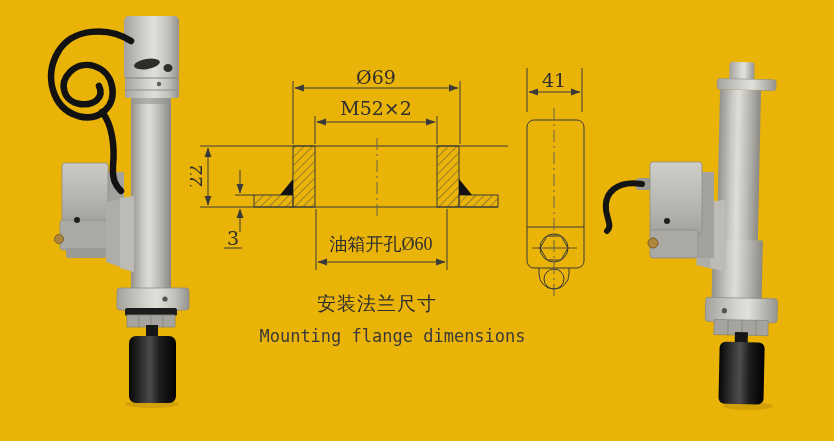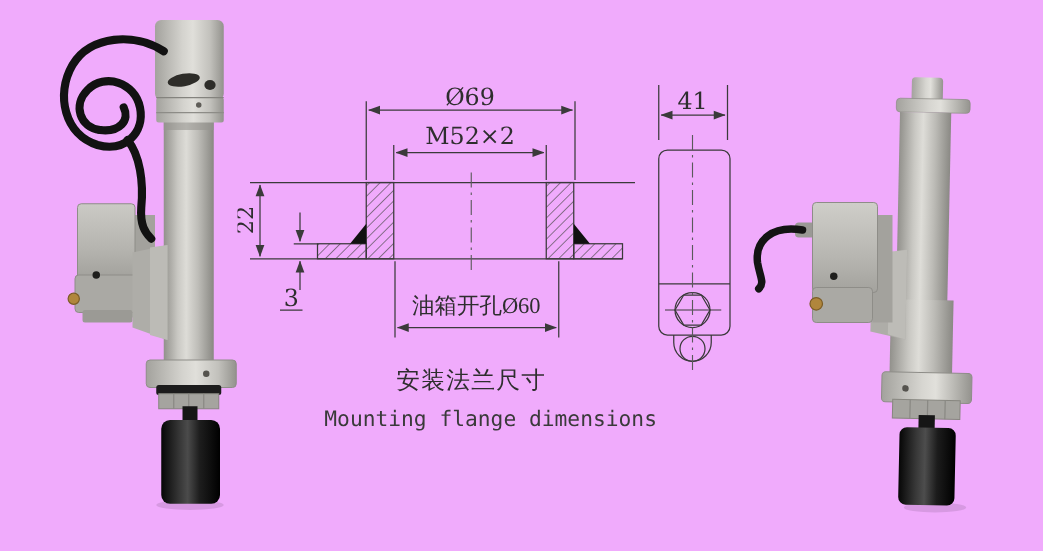--- a/index.html
+++ b/index.html
@@ -1,17 +1,17 @@
 <!DOCTYPE html>
 <html><head>
 <meta charset="utf-8">
 <style>
   html,body{margin:0;padding:0;background:#ffffff;}
   .canvas{
-    position:relative;width:834px;height:441px;background:#f0abfc;overflow:hidden;
+    position:relative;width:834px;height:441px;background:#eab308;overflow:hidden;
     font-family:"Liberation Sans",sans-serif;
   }
   .abs{position:absolute;}
   .caption-zh{
     left:287px;top:291px;width:180px;text-align:center;
     font-family:"Liberation Serif",serif;font-size:19px;letter-spacing:1px;color:#2e2e2e;
   }
   .caption-en{
     left:250px;top:326px;width:285px;text-align:center;
     font-family:"DejaVu Sans Mono",monospace;font-size:17px;color:#3a3a3a;white-space:nowrap;

